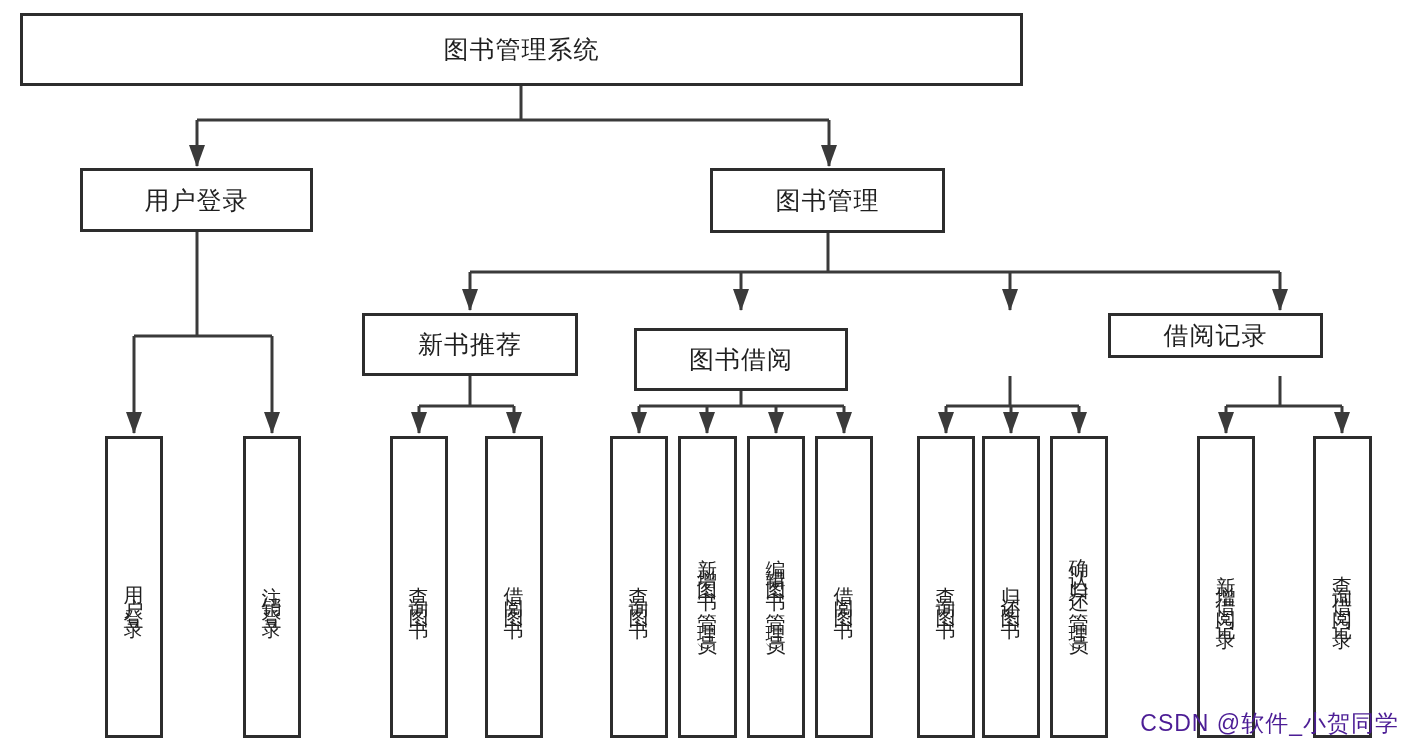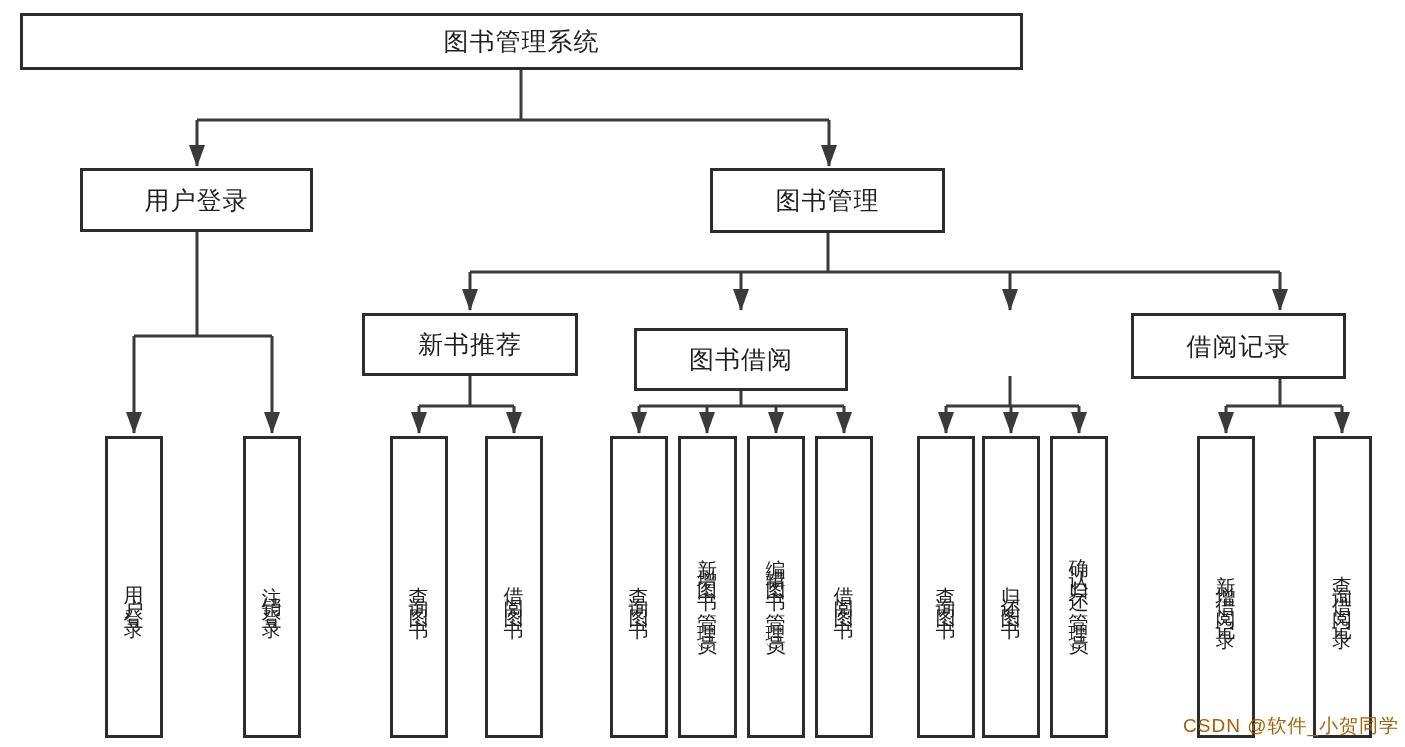--- a/index.html
+++ b/index.html
@@ -37,22 +37,22 @@
     writing-mode: vertical-rl;
     text-orientation: mixed;
     line-height: 1;
     letter-spacing: 11px;
     padding-top: 11px; 
   }
   .watermark {
     position: absolute;
     right: 6px;
     bottom: 8px;
-    font-size: 19px;
-    color: #a16207;
+    font-size: 23px;
+    color: #4c1d95;
     letter-spacing: 1px;
     white-space: nowrap;
   }
 </style>
 </head>
 <body>
 
 <div id="canvas">
 
   <svg id="connectors" viewBox="0 0 1405 747" xmlns="http://www.w3.org/2000/svg">
@@ -98,38 +98,38 @@
       <path d="M1011,406 L1011,433" marker-end="url(#arrow)"></path>
       <path d="M1079,406 L1079,433" marker-end="url(#arrow)"></path>
 
       <path d="M1280,376 L1280,406"></path>
       <path d="M1226,406 L1342,406"></path>
       <path d="M1226,406 L1226,433" marker-end="url(#arrow)"></path>
       <path d="M1342,406 L1342,433" marker-end="url(#arrow)"></path>
     </g>
   </svg>
 
-  <div class="node" style="left:20px; top:13px; width:1003px; height:57px;">
+  <div class="node" style="left:20px; top:13px; width:1003px; height:73px;">
     <span>图书管理系统</span>
   </div>
 
   <div class="node" style="left:80px; top:168px; width:233px; height:64px;">
     <span>用户登录</span>
   </div>
   <div class="node" style="left:362px; top:313px; width:216px; height:63px;">
     <span>新书推荐</span>
   </div>
 
   <div class="node" style="left:710px; top:168px; width:235px; height:65px;">
     <span>图书管理</span>
   </div>
   <div class="node" style="left:634px; top:328px; width:214px; height:63px;">
     <span>图书借阅</span>
   </div>
-  <div class="node" style="left:1131px; top:313px; width:215px; height:66px;">
+  <div class="node" style="left:1108px; top:313px; width:215px; height:45px;">
     <span>借阅记录</span>
   </div>
 
   <div class="node leaf" style="left:105px; top:436px; width:58px; height:302px;">
     <span class="vtext">用户登录</span>
   </div>
   <div class="node leaf" style="left:243px; top:436px; width:58px; height:302px;">
     <span class="vtext">注销登录</span>
   </div>
 

